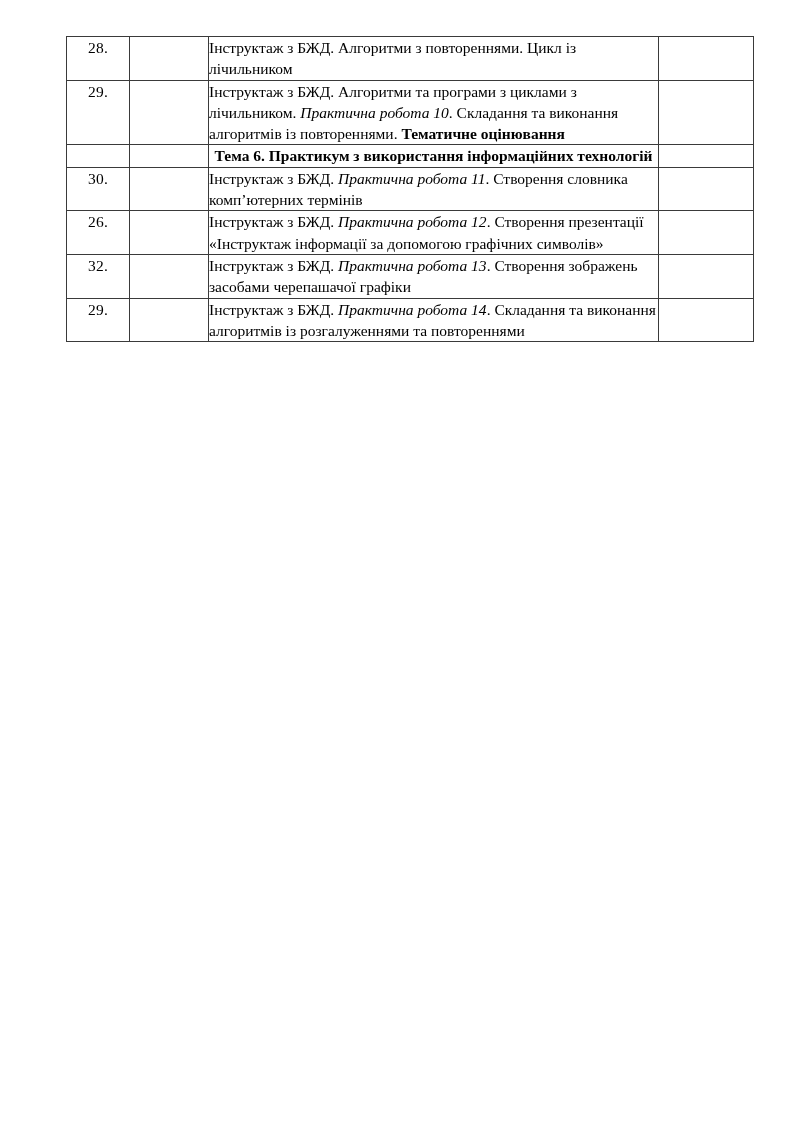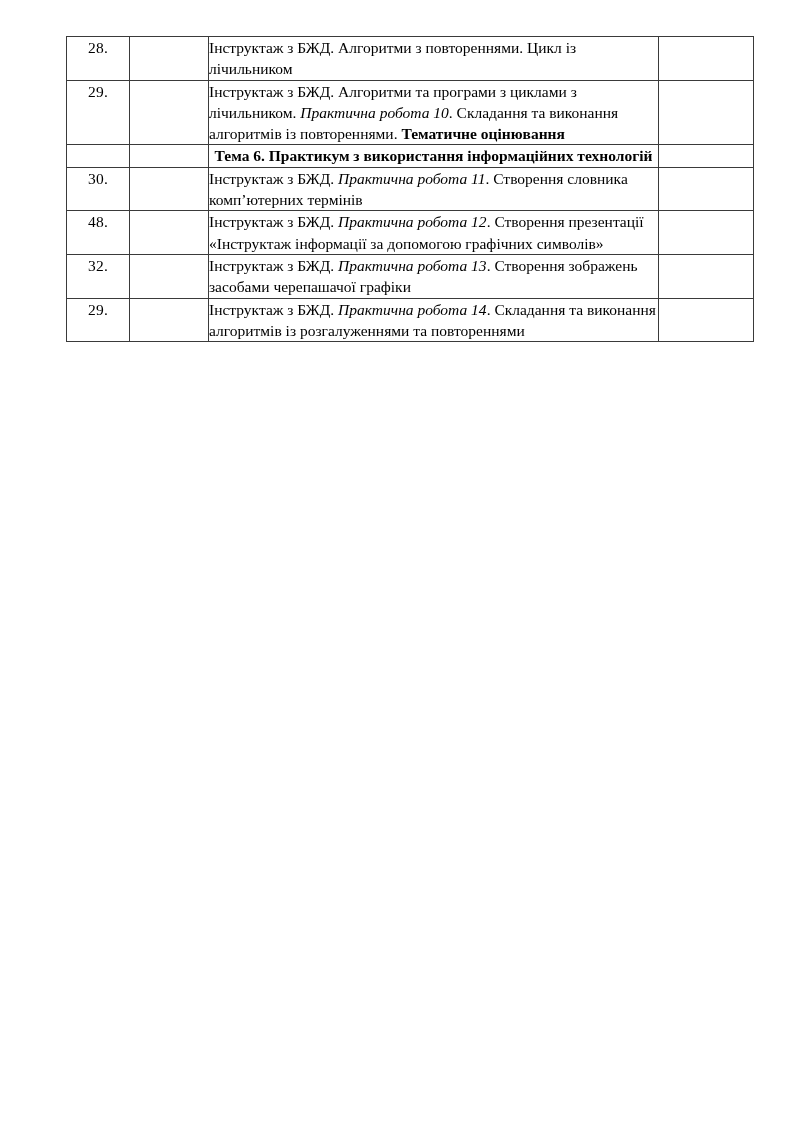--- a/index.html
+++ b/index.html
@@ -118,21 +118,21 @@
             <td class="cell-theme"><span class="runs"><span class="seg-bd">Тема 6. Практикум з використання інформаційних технологій</span></span></td>
             <td class="cell-empty"></td>
           </tr>
           <tr>
             <td class="cell-num">30.</td>
             <td class="cell-empty"></td>
             <td class="cell-body"><span class="runs"><span class="seg-pl">Інструктаж з БЖД. </span><span class="seg-it">Практична робота 11</span><span class="seg-pl">. Створення словника комп’ютерних термінів</span></span></td>
             <td class="cell-empty"></td>
           </tr>
           <tr>
-            <td class="cell-num">48.</td>
+            <td class="cell-num">26.</td>
             <td class="cell-empty"></td>
             <td class="cell-body"><span class="runs"><span class="seg-pl">Інструктаж з БЖД. </span><span class="seg-it">Практична робота 12</span><span class="seg-pl">. Створення презентації «Інструктаж інформації за допомогою графічних символів»</span></span></td>
             <td class="cell-empty"></td>
           </tr>
           <tr>
             <td class="cell-num">32.</td>
             <td class="cell-empty"></td>
             <td class="cell-body"><span class="runs"><span class="seg-pl">Інструктаж з БЖД. </span><span class="seg-it">Практична робота 13</span><span class="seg-pl">. Створення зображень засобами черепашачої графіки</span></span></td>
             <td class="cell-empty"></td>
           </tr>

